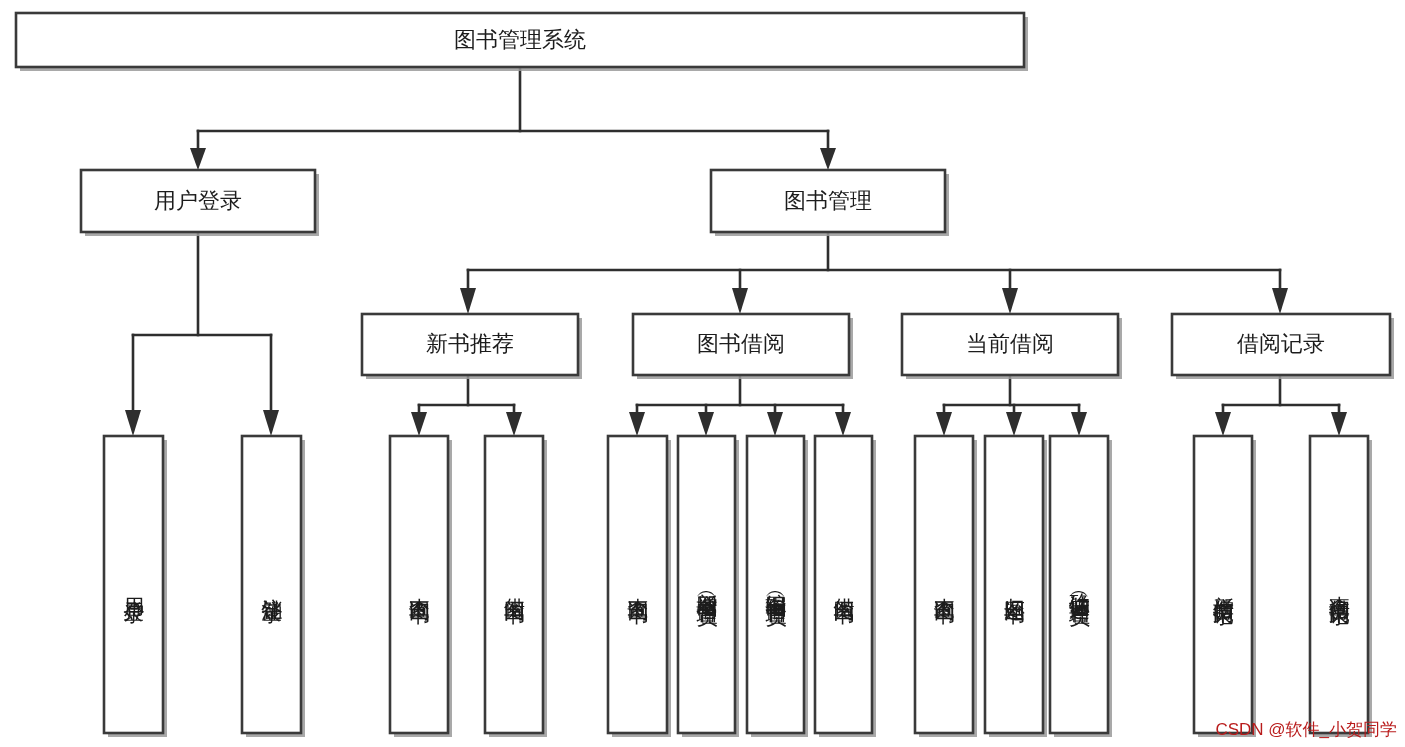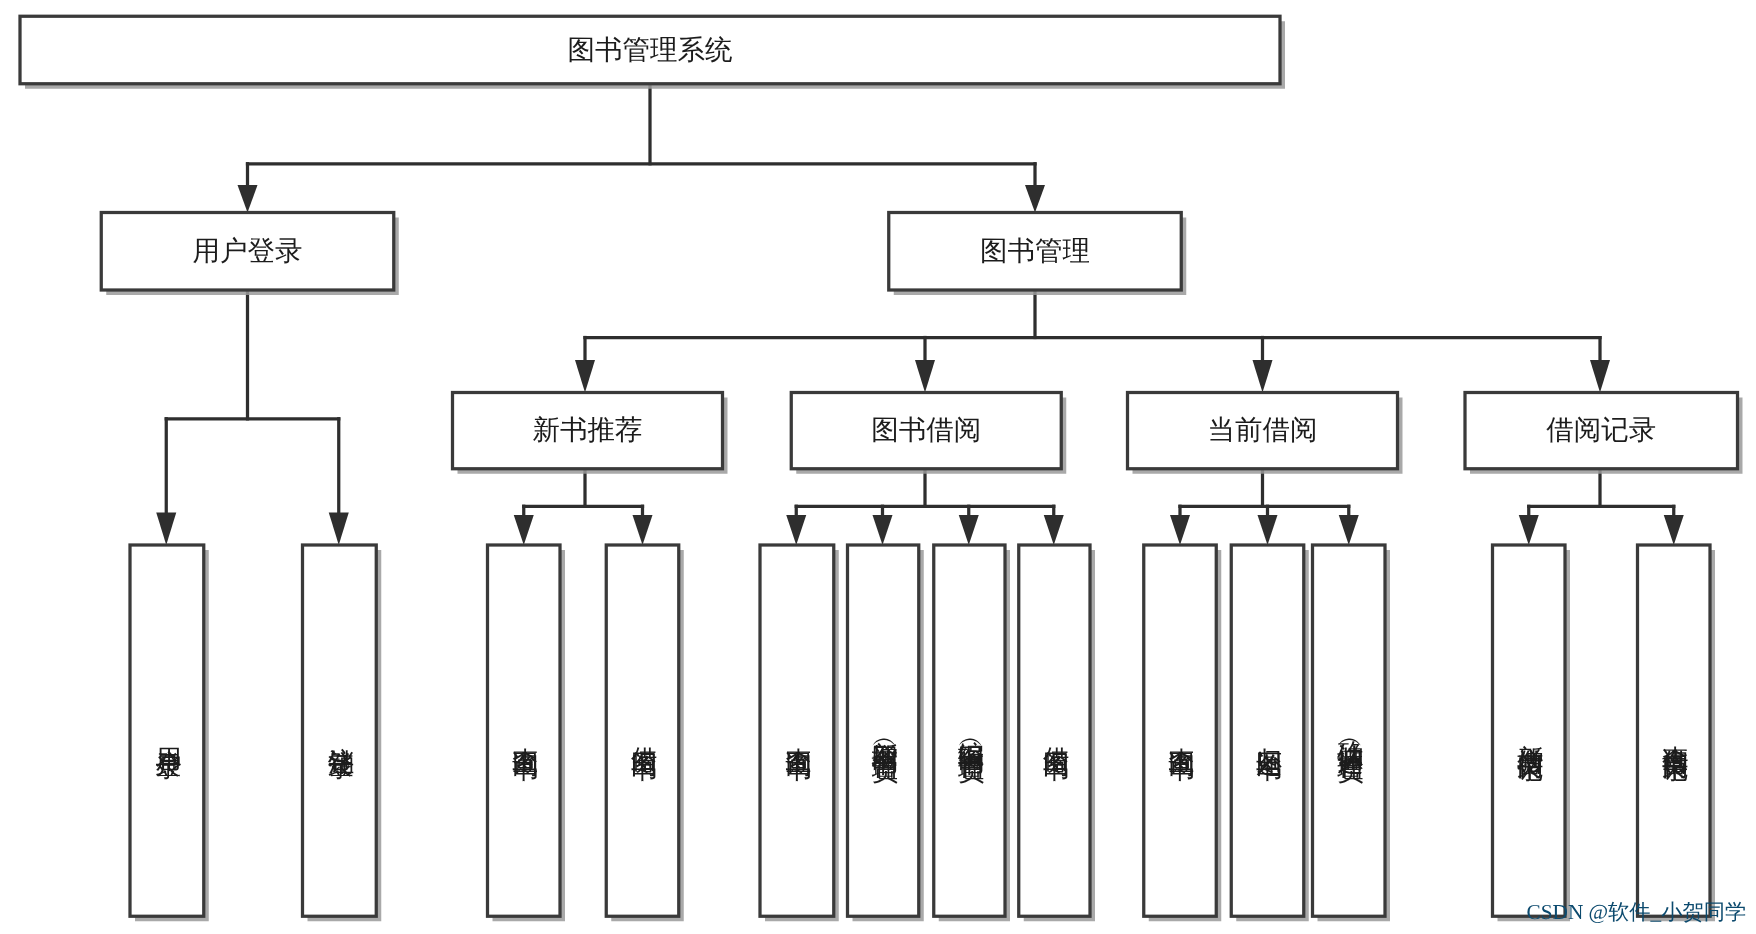--- a/index.html
+++ b/index.html
@@ -58,23 +58,23 @@
     display: flex;
     align-items: center;
     justify-content: center;
     white-space: nowrap;
     pointer-events: none;
   }
   .watermark {
     position: absolute;
     right: 8px;
     bottom: 6px;
-    font-family: Liberation Serif, serif;
+    font-family: Liberation Sans, sans-serif;
     font-size: 17px;
-    color: #0c4a6e;
+    color: #b91c1c;
     white-space: nowrap;
   }
 </style>
 </head>
 <body>
 
 <svg id="diagram" viewBox="0 0 1405 747">
 
   <g>
 

